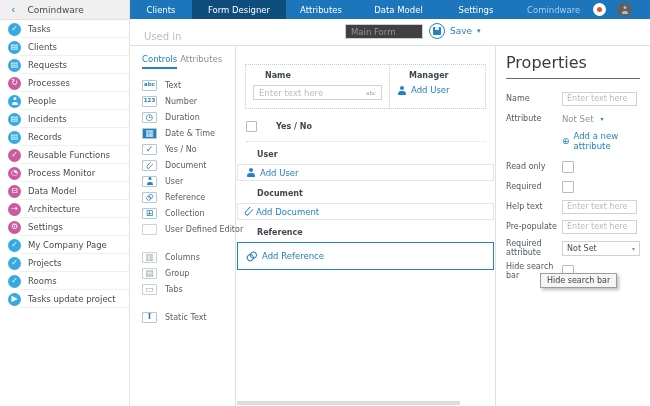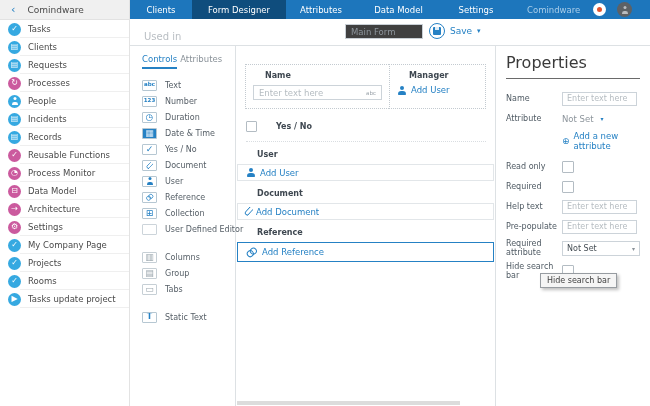--- a/index.html
+++ b/index.html
@@ -114,21 +114,21 @@
   .blue-link { display:flex; align-items:center; gap:5px; color:#2581c4;
                font-size:8.5px; cursor:pointer; white-space:nowrap; }
   .yesno { display:flex; align-items:center; gap:7px; margin:12px 8px 0 9px;
            padding-bottom:9px; border-bottom:1px dotted #d9dde1; }
   .cb { width:11px; height:11px; border:1px solid #b3bcc3; background:#fff;
         border-radius:1px; flex:none; cursor:pointer; }
   .fld { margin-top:8px; }
   .fld > .fld-label { margin-left:8px; }
   .fld-box { border:1px solid #e2e6e9; height:17px; display:flex; align-items:center;
              padding-left:8px; background:#fff; }
-  .fld-box.selected { border:1px solid #2581c4; height:20px; }
+  .fld-box.selected { border:1px solid #2581c4; height:28px; }
   .canvas-scrollbar { position:absolute; left:1px; bottom:1px; width:223px; height:4px;
                       background:#dcdcdc; cursor:pointer; }
 
   
   .props { flex:1; padding:7px 10px 0 10px; position:relative; }
   .props-title { font-size:16px; color:#3a3a3a; padding-bottom:6px;
                  border-bottom:1px solid #6a6a6a; margin-bottom:12px; }
   .prow { display:flex; align-items:center; margin-bottom:5px; min-height:15px; }
   .prow-label { width:56px; font-size:8px; color:#4f5a63; flex:none; }
   .pinput { width:75px; height:14px; border:1px solid #ccd3d9; display:flex;

